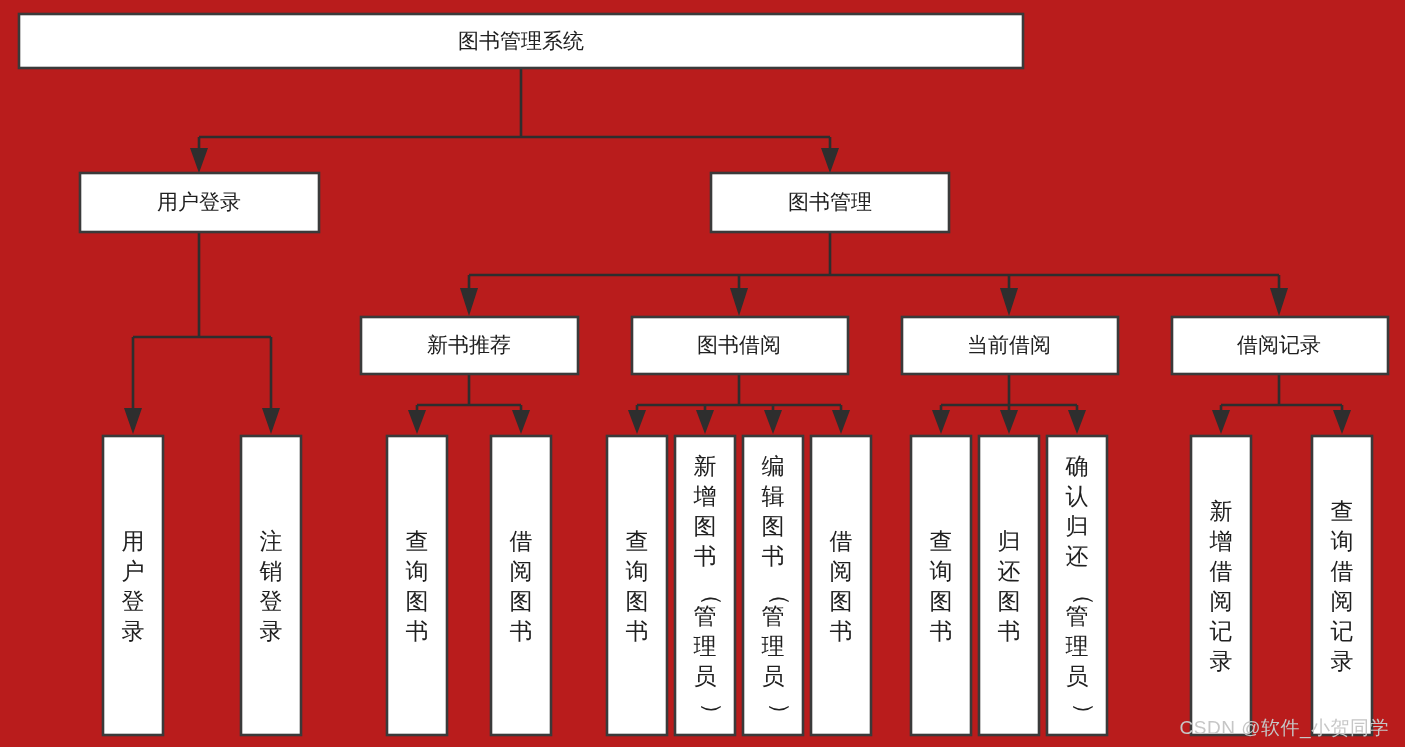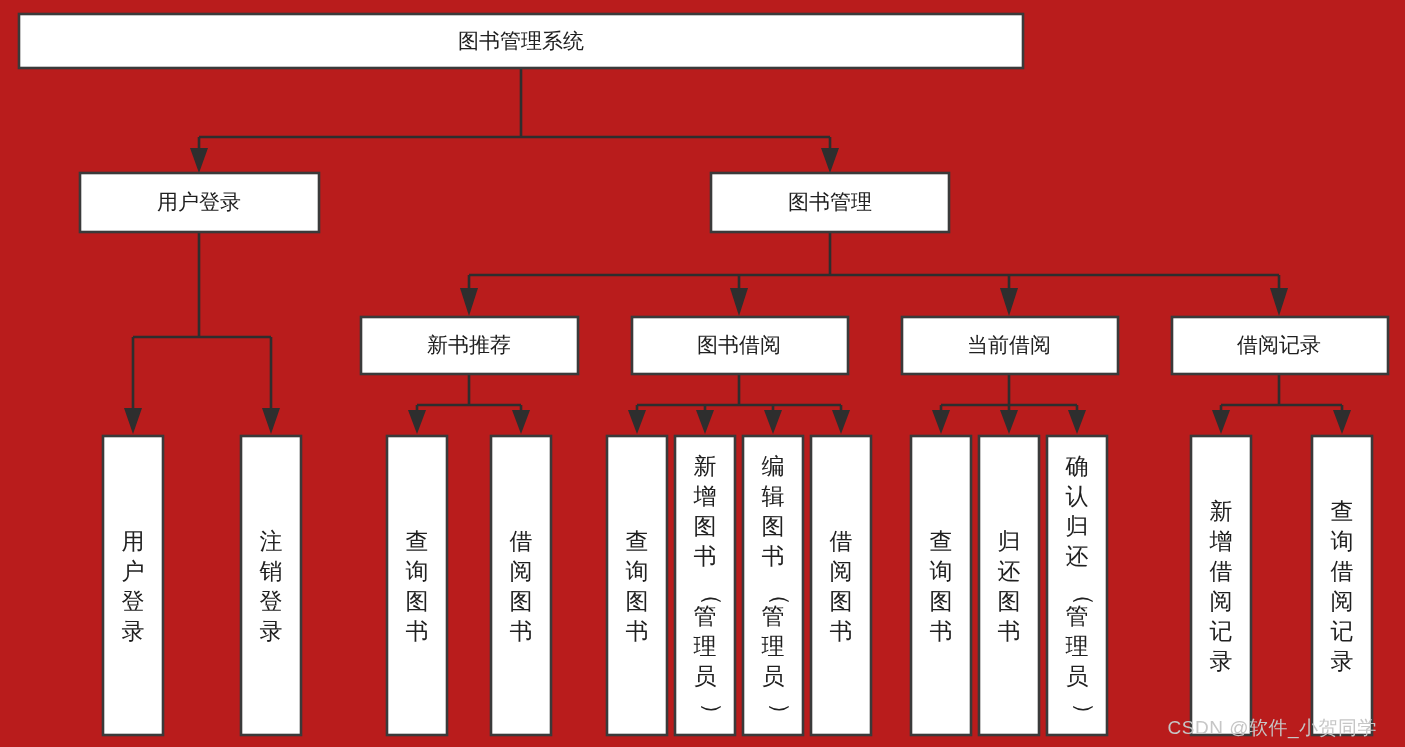--- a/index.html
+++ b/index.html
@@ -47,21 +47,21 @@
     dominant-baseline: middle;
   }
   .leaf-label-char {
     fill: #202020;
     font-family: "Liberation Sans", "DejaVu Sans", sans-serif;
     font-size: 23px;
     text-anchor: middle;
   }
   .watermark {
     position: absolute;
-    right: 28px;
+    right: 16px;
     bottom: 6px;
     font-family: "Liberation Sans", "DejaVu Sans", sans-serif;
     font-size: 19px;
     color: #c6c6c6;
     white-space: nowrap;
     letter-spacing: 0.5px;
   }
 </style>
 </head>
 <body>

